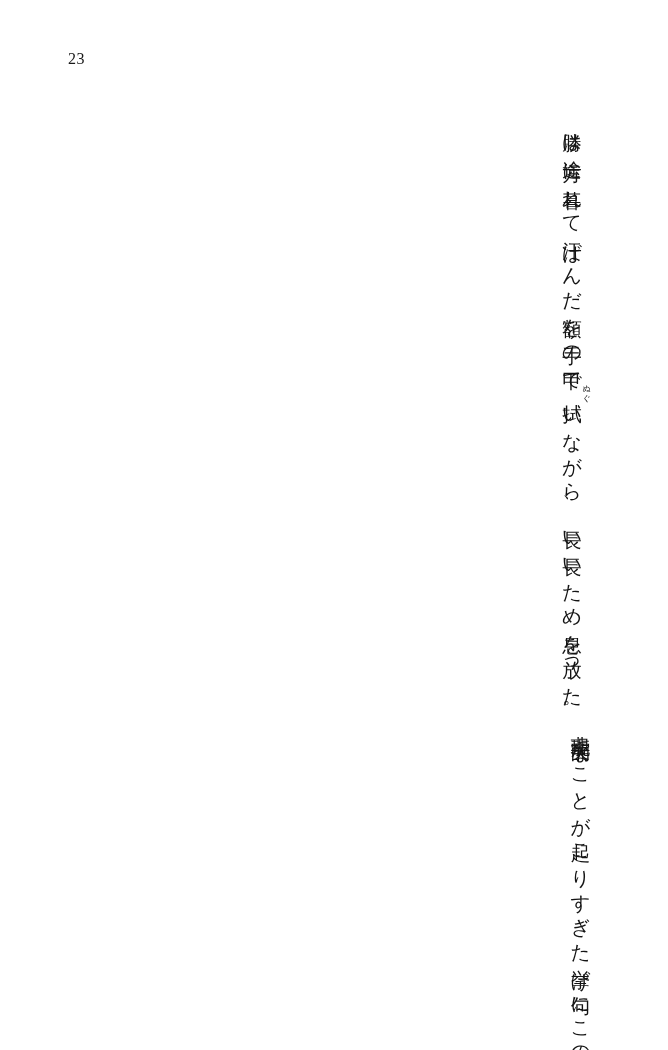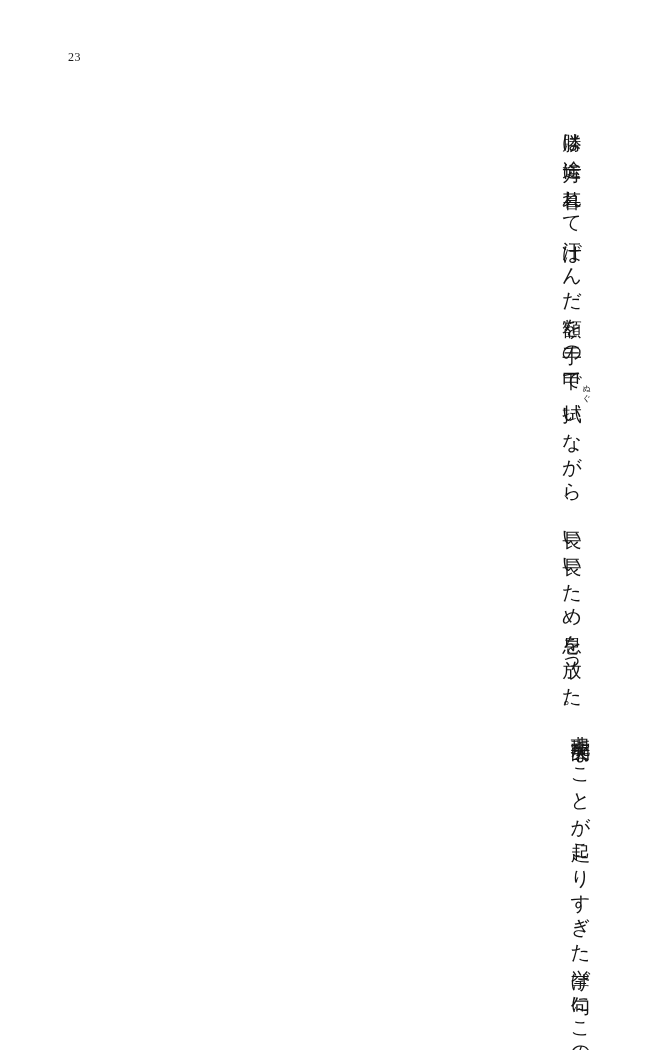--- a/index.html
+++ b/index.html
@@ -14,21 +14,21 @@
     font-family: "Liberation Serif", "DejaVu Serif", serif;
     color: #111111;
     overflow: hidden;
   }
 
   
   .page-number {
     position: absolute;
     top: 50px;
     left: 68px;
-    font-size: 12px;
+    font-size: 16px;
     font-family: "Liberation Serif", "DejaVu Serif", serif;
     color: #1a1a1a;
     letter-spacing: 0.5px;
   }
 
   
   .vertical-text-block {
     position: absolute;
     top: 118px;
     right: 78px;

